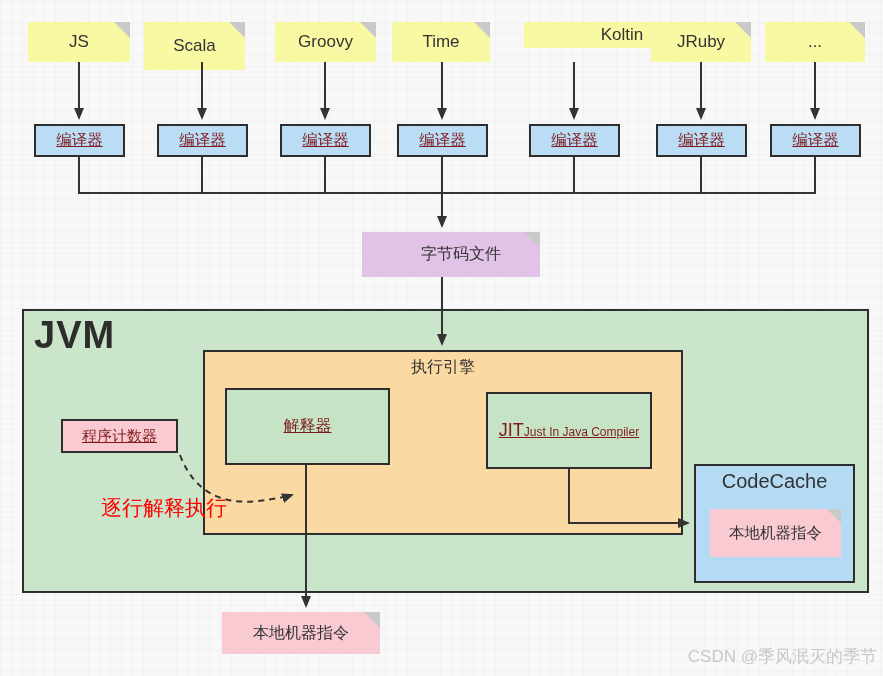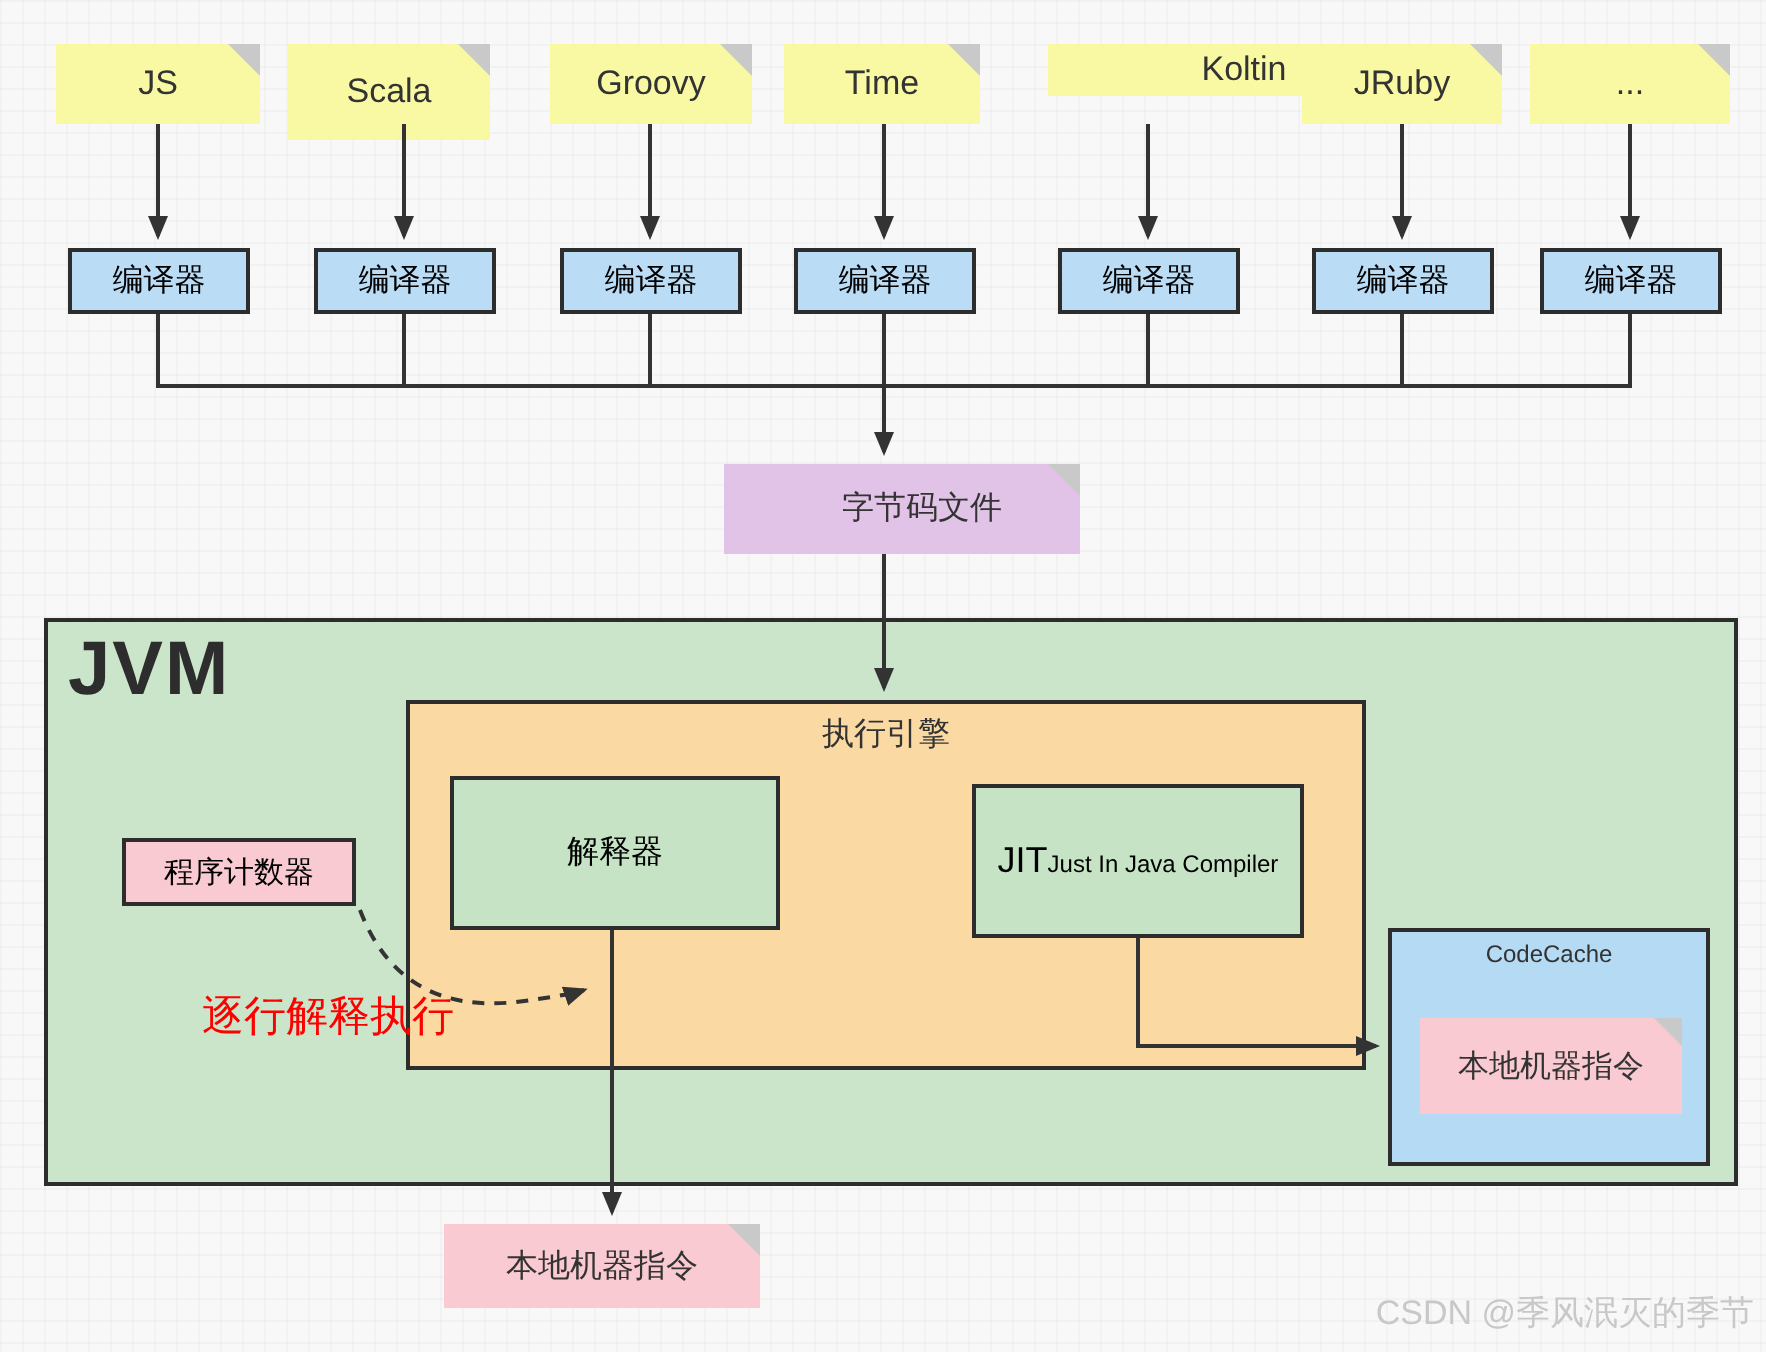--- a/index.html
+++ b/index.html
@@ -19,30 +19,30 @@
   .center{display:flex;align-items:center;justify-content:center;text-align:center;}
   .note{color:#333;font-size:17px;z-index:3;}
   .fold{
     position:absolute;top:0;right:0;width:16px;height:16px;
     background:#c9c9c9;
     clip-path:polygon(0 0,100% 0,100% 100%);
   }
   .sticky-yellow{background:#f9f9a3;}
   .sticky-purple{background:#e0c3e6;padding-left:20px;}
   .sticky-pink{background:#f9cad2;}
-  .boxed{border:2px solid #2d2d2d;box-sizing:border-box;color:#000000;}
+  .boxed{border:2px solid #2d2d2d;box-sizing:border-box;color:#7f1d1d;text-decoration:underline;}
   .compiler{background:#badcf5;font-size:15.5px;z-index:3;}
   .jvm-box{background:#cbe5ca;z-index:1;}
   .jvm-title{font-weight:bold;font-size:38px;color:#2d2d2d;z-index:2;letter-spacing:1px;}
   .engine-box{background:#fbd9a2;z-index:2;}
   .engine-title{font-size:16px;color:#333;z-index:3;text-align:center;}
   .inner-green{background:#c6e3c5;font-size:16px;z-index:3;}
   .jit-sub{font-size:12px;margin-top:3px;}
   .codecache{background:#b5daf3;z-index:3;}
-  .codecache-title{font-size:12px;color:#333;text-align:center;z-index:4;}
+  .codecache-title{font-size:20px;color:#333;text-align:center;z-index:4;}
   .pc-box{background:#f9cad2;font-size:15px;z-index:3;}
   .red-label{color:#fe0000;font-size:21px;z-index:4;white-space:nowrap;}
   .watermark{color:#c8c8c8;font-size:17px;z-index:6;white-space:nowrap;}
   #connectors{position:absolute;left:0;top:0;z-index:5;pointer-events:none;}
 </style>
 </head>
 <body>
 
 <div id="stage">
 

